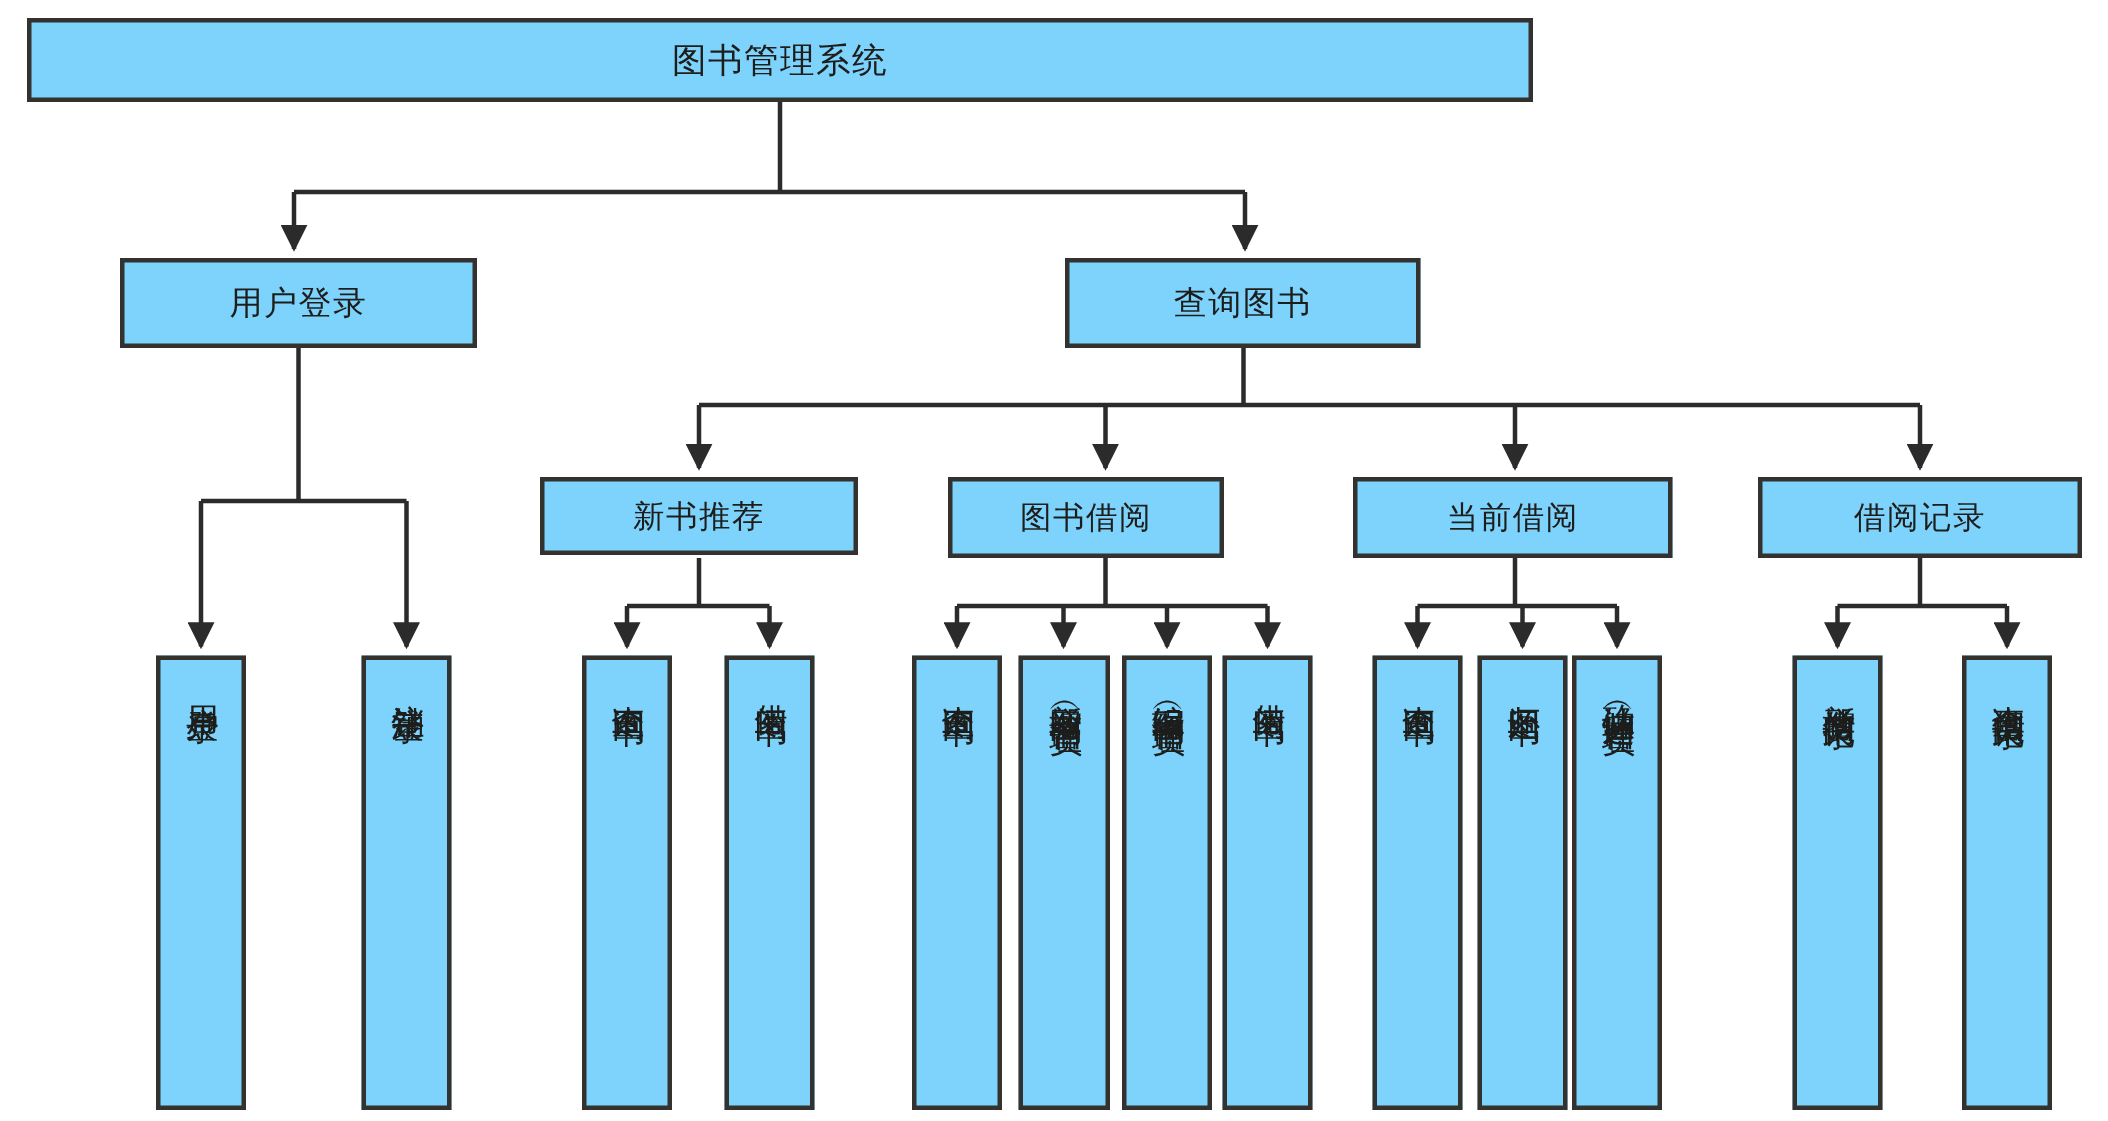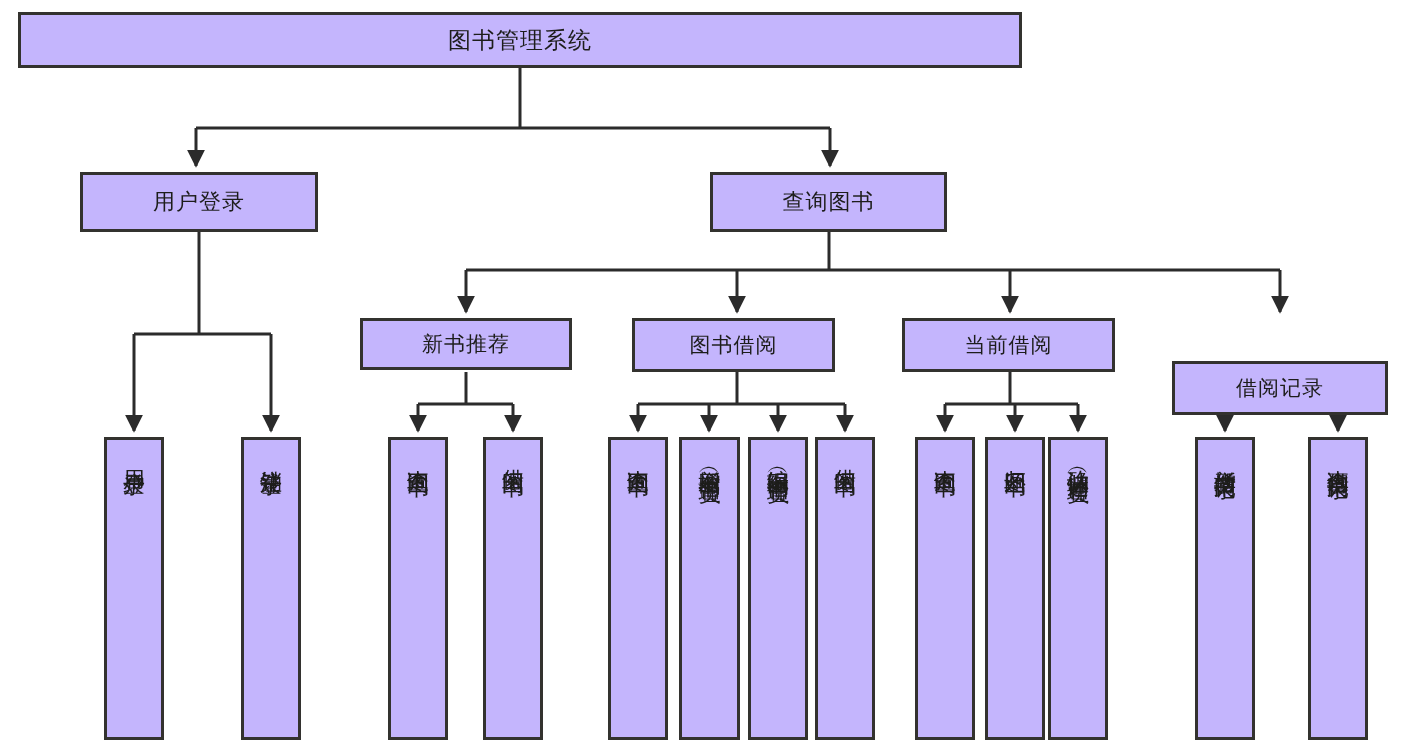--- a/index.html
+++ b/index.html
@@ -20,21 +20,21 @@
   #edges {
     position: absolute;
     left: 0;
     top: 0;
     width: 1405px;
     height: 747px;
   }
   .node {
     position: absolute;
     box-sizing: border-box;
-    background: #c4b5fd;
+    background: #7dd3fc;
     border: 3px solid #33322f;
     display: flex;
     align-items: center;
     justify-content: center;
     color: #1d1d1b;
   }
   .node.level0 {
     font-size: 23px;
     letter-spacing: 1px;
   }
@@ -126,23 +126,23 @@
   </svg>
 
   <div class="node level0" id="root-node" style="left: 18px; top: 12px; width: 1004px; height: 56px;">图书管理系统</div>
 
   <div id="level1-layer">
       <div class="node level1" style="left: 80px; top: 172px; width: 238px; height: 60px;">用户登录</div>
       <div class="node level1" style="left: 710px; top: 172px; width: 237px; height: 60px;">查询图书</div>
     </div>
   <div id="level2-layer">
       <div class="node level2" style="left: 360px; top: 318px; width: 212px; height: 52px;">新书推荐</div>
-      <div class="node level2" style="left: 632px; top: 318px; width: 203px; height: 54px;">图书借阅</div>
+      <div class="node level2" style="left: 632px; top: 318px; width: 184px; height: 54px;">图书借阅</div>
       <div class="node level2" style="left: 902px; top: 318px; width: 213px; height: 54px;">当前借阅</div>
-      <div class="node level2" style="left: 1172px; top: 318px; width: 216px; height: 54px; margin-top: 43px;">借阅记录</div>
+      <div class="node level2" style="left: 1172px; top: 318px; width: 216px; height: 54px;">借阅记录</div>
     </div>
   <div id="leaf-layer">
       <div class="node leaf" style="left: 104px; top: 437px; width: 60px; height: 303px;">
         <span class="leaf-text">用户登录</span>
       </div>
       <div class="node leaf" style="left: 241px; top: 437px; width: 60px; height: 303px;">
         <span class="leaf-text">注销登录</span>
       </div>
       <div class="node leaf" style="left: 388px; top: 437px; width: 60px; height: 303px;">
         <span class="leaf-text">查询图书</span>

